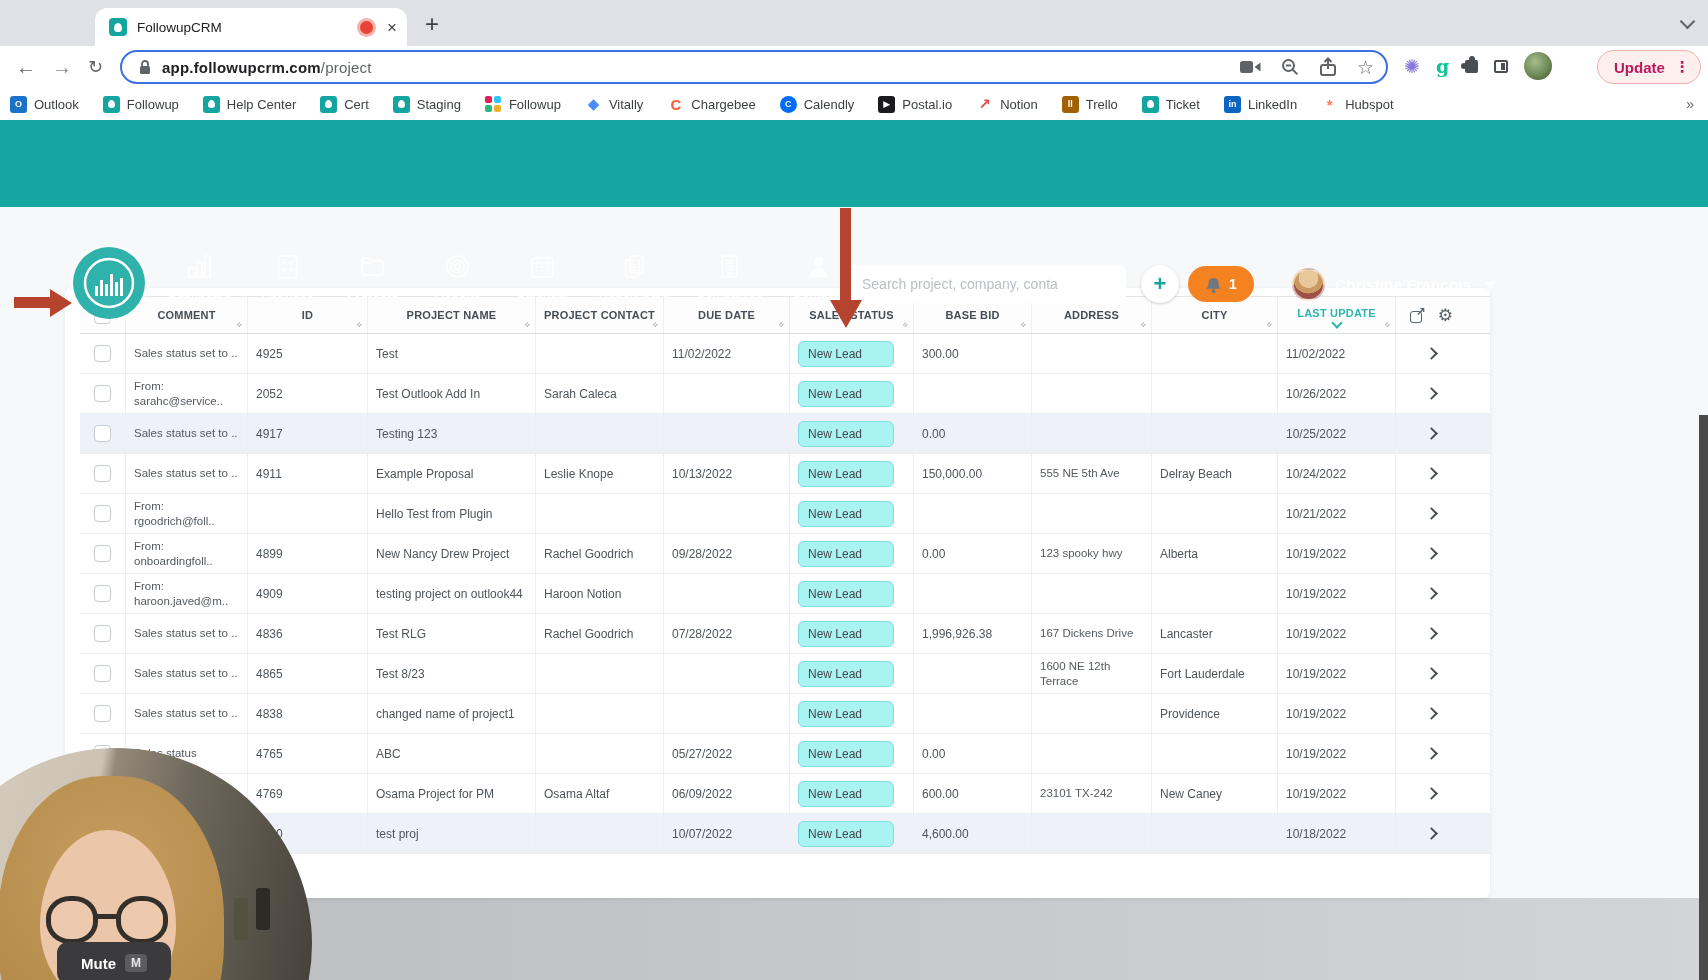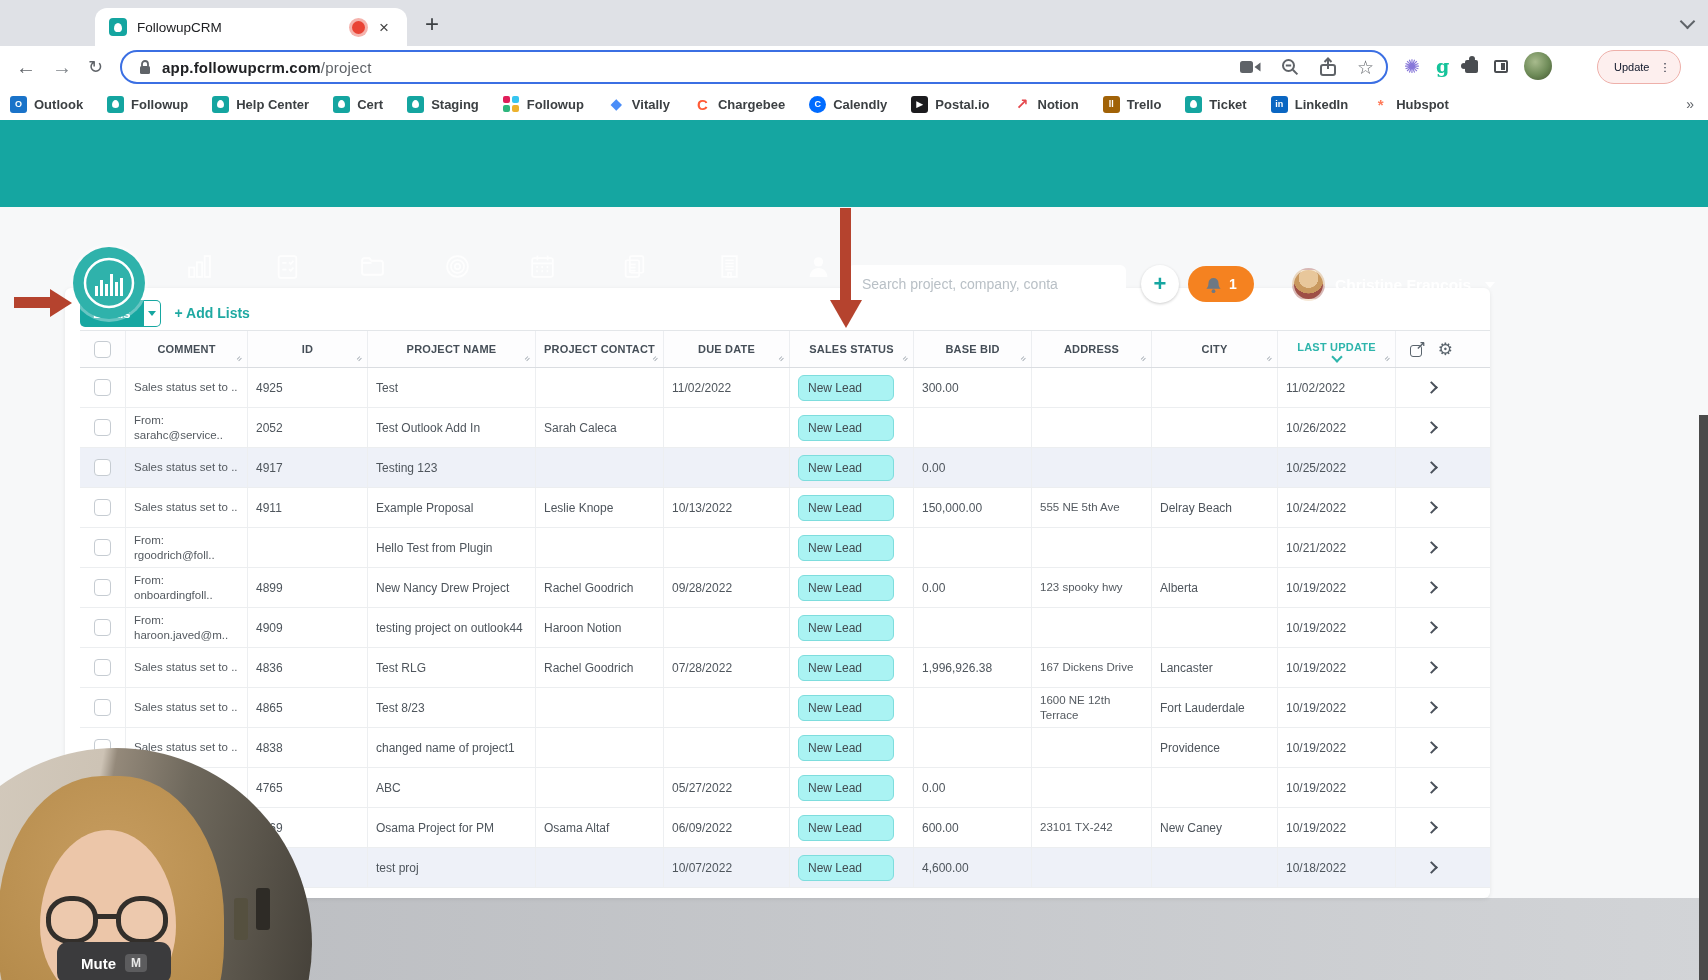--- a/index.html
+++ b/index.html
@@ -1,20 +1,20 @@
 <!DOCTYPE html>
 <html><head>
 <meta charset="utf-8">
 <style>
   * { margin:0; padding:0; box-sizing:border-box; }
   html,body { width:1708px; height:980px; overflow:hidden; font-family:"Liberation Sans","DejaVu Sans",sans-serif; background:#f7f8f9; position:relative; }
 
   
   .tabstrip { position:absolute; left:0; top:0; width:1708px; height:46px; background:#dfe1e6; z-index:10; }
-  .tab { position:absolute; left:95px; top:8px; width:312px; height:38px; background:#fff; border-radius:12px 12px 0 0; display:flex; align-items:center; padding:0 18px 0 14px; }
+  .tab { position:absolute; left:95px; top:8px; width:312px; height:38px; background:#fff; border-radius:12px 12px 0 0; display:flex; align-items:center; padding:0 10px 0 14px; }
   .tab-favicon { width:18px; height:18px; border-radius:4px; background:#14a5a0; display:flex; align-items:center; justify-content:center; }
   .tab-favicon i { width:8px; height:9px; background:#fff; border-radius:50% 50% 50% 50%/60% 60% 40% 40%; }
   .tab-title { font-size:13.5px; color:#202124; margin-left:10px; flex:1; }
   .rec-dot { width:13px; height:13px; border-radius:50%; background:#e94335; box-shadow:0 0 0 3px #f5b3ad; margin-right:14px; }
   .tab-close { font-size:17px; color:#444; line-height:1; }
   .new-tab { position:absolute; left:425px; top:10px; font-size:24px; color:#3c4043; font-weight:400; }
   .win-chev { position:absolute; left:1682px; top:16px; width:11px; height:11px; border-left:2px solid #5f6368; border-bottom:2px solid #5f6368; transform:rotate(-45deg); }
 
   .toolbar { position:absolute; left:0; top:46px; width:1708px; height:42px; background:#fff; z-index:10; display:flex; align-items:center; }
   .nav-arrow { font-size:20px; color:#5f6368; margin-left:16px; }
@@ -27,26 +27,26 @@
   .ext-cluster { position:absolute; left:1404px; top:6px; display:flex; align-items:center; gap:16px; }
   .ext-flower { color:#8777d9; font-size:19px; font-weight:bold; }
   .ext-g { color:#15c39a; font-size:19px; font-weight:bold; font-family:"DejaVu Serif",serif; }
   .ext-puzzle { position:relative; width:13px; height:13px; background:#4a4d51; border-radius:2px; }
   .ext-puzzle::before { content:''; position:absolute; top:-4px; left:3.5px; width:6px; height:6px; background:#4a4d51; border-radius:50%; }
   .ext-puzzle::after { content:''; position:absolute; left:-4px; top:3.5px; width:6px; height:6px; background:#4a4d51; border-radius:50%; }
   .ext-square { width:14px; height:13px; border:2px solid #4a4d51; border-radius:2px; position:relative; }
   .ext-square::after { content:''; position:absolute; right:1px; top:1px; bottom:1px; width:4px; background:#4a4d51; }
   .chrome-avatar { width:28px; height:28px; border-radius:50%; background:radial-gradient(circle at 40% 35%, #a8bb8d, #6d8a57 55%, #41522f); }
   .update-pill { position:absolute; left:1597px; top:4px; height:34px; padding:0 10px 0 16px; border:1.5px solid #eeb0aa; background:#fdefee; border-radius:17px; display:flex; align-items:center; gap:10px; }
-  .update-pill span { color:#0f172a; font-size:11px; font-weight:normal; }
+  .update-pill span { color:#be185d; font-size:15px; font-weight:bold; }
   .update-dots { color:#c5221f; font-size:15px; font-weight:bold; letter-spacing:0; }
 
   .bookbar { position:absolute; left:0; top:88px; width:1708px; height:32px; background:#fff; z-index:10; display:flex; align-items:center; padding-left:10px; gap:24px; }
   .bm { display:flex; align-items:center; gap:7px; }
-  .bm-label { font-size:13px; color:#3c4043; white-space:nowrap;font-weight:bold; }
+  .bm-label { font-size:13px; color:#3c4043; white-space:nowrap; }
   .bm-ic { width:17px; height:17px; border-radius:3px; display:flex; align-items:center; justify-content:center; font-size:9px; font-weight:bold; color:#fff; flex:0 0 auto; }
   .bm-ic.bare { background:transparent !important; font-size:15px; }
   .bm-ic.round { border-radius:50%; }
   .bm-drop { width:7px; height:8px; background:#fff; border-radius:50% 50% 50% 50%/60% 60% 40% 40%; }
   .bm-slack { display:grid; grid-template-columns:7px 7px; grid-gap:2px; }
   .bm-slack i { width:7px; height:7px; border-radius:2px; display:block; }
   .bm-overflow { margin-left:auto; margin-right:14px; color:#5f6368; font-size:14px; }
 
   
   .appnav { position:absolute; left:0; top:120px; width:1708px; height:87px; background:#15a6a1; z-index:10; }
@@ -399,29 +399,20 @@
 
 <div class="content">
   <div class="page-title">Projects</div>
   <input class="page-search" type="text" placeholder="Search by name..." style="">
   <div class="btn outline btn-new">New Project</div>
   <div class="btn fill btn-adv">Advanced Search</div>
   <div class="btn outline btn-clear">Clear Search</div>
 </div>
 
 <div class="card">
-  <div class="list-row">
-    <div class="leads-btn">
-      <span class="leads-main">Leads</span>
-      <span class="leads-caret-seg">
-          <span class="leads-caret"></span>
-        </span>
-    </div>
-    <span class="add-lists">+ Add Lists</span>
-  </div>
   <div>
     <div class="cols thead">
         <div class="th cb">
           <span class="cbx"></span>
         </div>
         <div class="th">
           <span>COMMENT</span>
           <span class="rz">=</span>
         </div>
         <div class="th">

